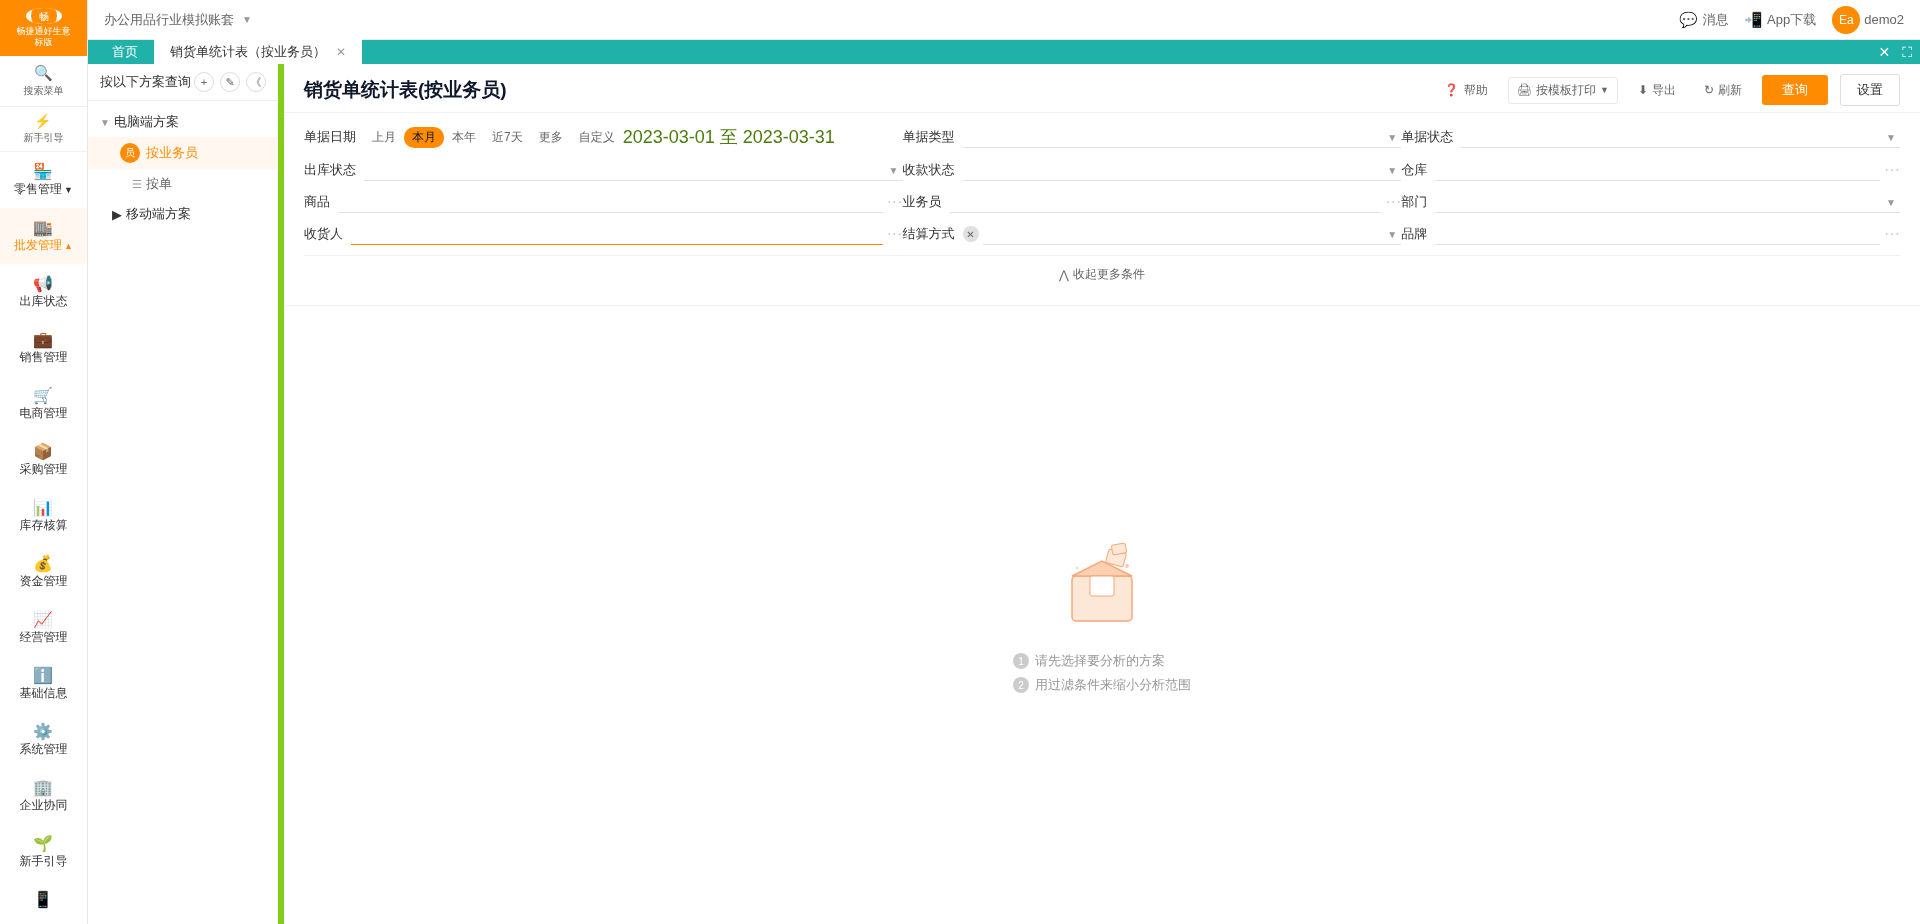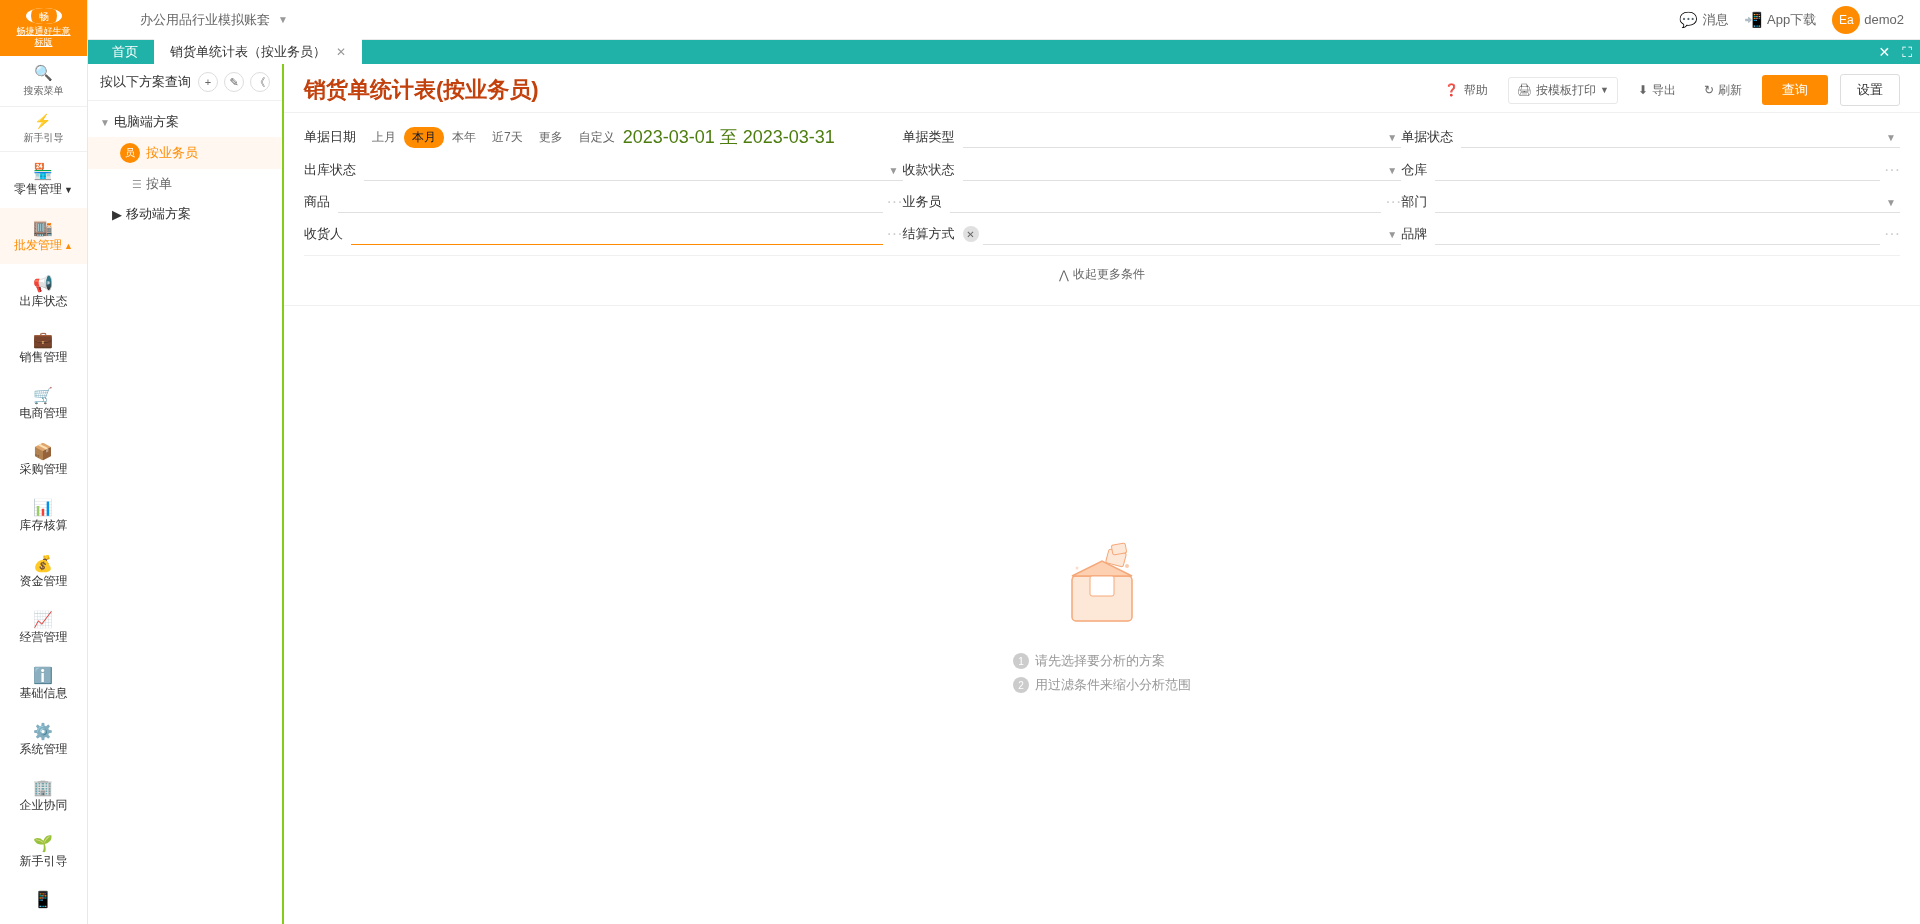--- a/index.html
+++ b/index.html
@@ -3,74 +3,74 @@
   <meta charset="utf-8">
   <style>
     * { box-sizing: border-box; margin: 0; padding: 0; }
     body { font-family: 'Microsoft YaHei', Arial, sans-serif; font-size: 13px; background: #f5f5f5; color: #333; display: flex; height: 924px; overflow: hidden; }
 
     
     .sidebar { width: 88px; background: #fff; display: flex; flex-direction: column; align-items: center; border-right: 1px solid #e8e8e8; height: 100%; }
     .sidebar-logo { width: 100%; background: #ff8c00; padding: 8px; display: flex; flex-direction: column; align-items: center; justify-content: center; height: 56px; }
     .sidebar-logo-icon { width: 36px; height: 36px; border-radius: 50%; background: #fff; display: flex; align-items: center; justify-content: center; overflow: hidden; }
     .sidebar-logo-icon svg { width: 28px; height: 28px; }
-    .sidebar-logo-text { color: #fff; font-size: 10px; margin-top: 2px; text-decoration: underline; }
+    .sidebar-logo-text { color: #fff; font-size: 10px; margin-top: 2px; }
     .sidebar-search { padding: 8px 4px; width: 100%; text-align: center; cursor: pointer; border-bottom: 1px solid #f0f0f0; }
     .sidebar-search span { font-size: 11px; color: #666; }
     .sidebar-nav { padding: 6px 4px; width: 100%; text-align: center; cursor: pointer; border-bottom: 1px solid #f0f0f0; }
     .sidebar-nav span { font-size: 11px; color: #666; }
     .sidebar-item { width: 100%; padding: 10px 4px; text-align: center; cursor: pointer; display: flex; flex-direction: column; align-items: center; }
     .sidebar-item.active { background: #fff7f0; }
     .sidebar-item .label { font-size: 12px; color: #333; margin-top: 0; }
     .sidebar-item .label.has-arrow { display: flex; align-items: center; justify-content: center; gap: 2px; }
     .sidebar-item-icon { font-size: 16px; color: #ff8c00; }
 
     
     .main { flex: 1; display: flex; flex-direction: column; overflow: hidden; }
 
     
     .topbar { height: 40px; background: #fff; border-bottom: 1px solid #e8e8e8; display: flex; align-items: center; padding: 0 16px; justify-content: space-between; }
-    .topbar-left { display: flex; align-items: center; gap: 8px; font-size: 13px; color: #666; margin-left: 36px; }
+    .topbar-left { display: flex; align-items: center; gap: 8px; font-size: 13px; color: #666; }
     .topbar-left .dropdown-arrow { font-size: 10px; color: #999; }
     .topbar-right { display: flex; align-items: center; gap: 16px; font-size: 13px; color: #333; }
     .topbar-right .icon-btn { display: flex; align-items: center; gap: 4px; cursor: pointer; color: #666; }
     .topbar-right .avatar { width: 28px; height: 28px; border-radius: 50%; background: #ff8c00; overflow: hidden; display: flex; align-items: center; justify-content: center; color: #fff; font-size: 11px; }
 
     
     .tabbar { height: 24px; background: #20b2a8; display: flex; align-items: center; padding: 0 8px; gap: 0; }
     .tab { height: 32px; padding: 0 16px; display: flex; align-items: center; gap: 6px; cursor: pointer; font-size: 13px; border-radius: 4px 4px 0 0; }
     .tab.home { color: #fff; background: transparent; }
     .tab.active { background: #fff; color: #333; }
     .tab-close { font-size: 12px; color: #999; cursor: pointer; margin-left: 4px; }
     .tabbar-right { margin-left: auto; display: flex; gap: 8px; }
 
     
     .content { flex: 1; display: flex; overflow: hidden; background: #f5f5f5; }
 
     
-    .left-panel { width: 196px; background: #fff; border-right: 2px solid #84cc16; display: flex; flex-direction: column; padding: 0; overflow: auto; }
+    .left-panel { width: 196px; background: #fff; border-right: 6px solid #84cc16; display: flex; flex-direction: column; padding: 0; overflow: auto; }
     .left-panel-header { padding: 8px 12px; display: flex; align-items: center; justify-content: space-between; border-bottom: 1px solid #f0f0f0; font-size: 13px; color: #333; font-weight: 500; }
     .left-panel-header-actions { display: flex; gap: 6px; align-items: center; }
     .left-panel-action { width: 20px; height: 20px; border-radius: 50%; border: 1px solid #ddd; display: flex; align-items: center; justify-content: center; cursor: pointer; font-size: 11px; color: #666; }
     .tree-section { padding: 6px 0; }
     .tree-parent { display: flex; align-items: center; gap: 4px; padding: 6px 12px; cursor: pointer; font-size: 13px; color: #333; }
     .tree-parent .arrow { font-size: 10px; color: #999; }
     .tree-child { padding: 6px 12px 6px 32px; cursor: pointer; font-size: 13px; display: flex; align-items: center; gap: 6px; }
     .tree-child.active { background: #fff7f0; color: #ff8c00; }
     .tree-child .circle-icon { width: 20px; height: 20px; border-radius: 50%; background: #ff8c00; display: flex; align-items: center; justify-content: center; color: #fff; font-size: 10px; flex-shrink: 0; }
     .tree-child-sub { padding: 6px 12px 6px 44px; cursor: pointer; font-size: 13px; display: flex; align-items: center; gap: 4px; color: #666; }
     .tree-child-sub .sub-icon { font-size: 11px; color: #999; }
     .tree-parent2 { display: flex; align-items: center; gap: 4px; padding: 6px 12px 6px 24px; cursor: pointer; font-size: 13px; color: #333; }
 
     
     .right-panel { flex: 1; display: flex; flex-direction: column; overflow: hidden; background: #fff; }
 
     
     .page-header { padding: 10px 20px 6px; display: flex; align-items: center; justify-content: space-between; background: #fff; border-bottom: 1px solid #f0f0f0; }
-    .page-title { font-size: 22px; font-weight: 600; color: #c2410c; }
+    .page-title { font-size: 19px; font-weight: 600; color: #0f172a; }
     .page-actions { display: flex; align-items: center; gap: 12px; }
     .page-action-btn { display: flex; align-items: center; gap: 4px; font-size: 12px; color: #666; cursor: pointer; padding: 4px 8px; border-radius: 3px; }
     .query-btn { background: #ff8c00; color: #fff; border: none; padding: 6px 20px; border-radius: 3px; cursor: pointer; font-size: 13px; }
     .settings-btn { background: #fff; color: #333; border: 1px solid #ddd; padding: 6px 16px; border-radius: 3px; cursor: pointer; font-size: 13px; }
 
     
     .filter-area { padding: 12px 20px; background: #fff; border-bottom: 1px solid #f0f0f0; }
     .filter-row { display: flex; align-items: center; margin-bottom: 10px; gap: 0; }
     .filter-item { display: flex; align-items: center; flex: 1; min-width: 0; }
     .filter-label { font-size: 13px; color: #333; white-space: nowrap; margin-right: 8px; flex-shrink: 0; }

